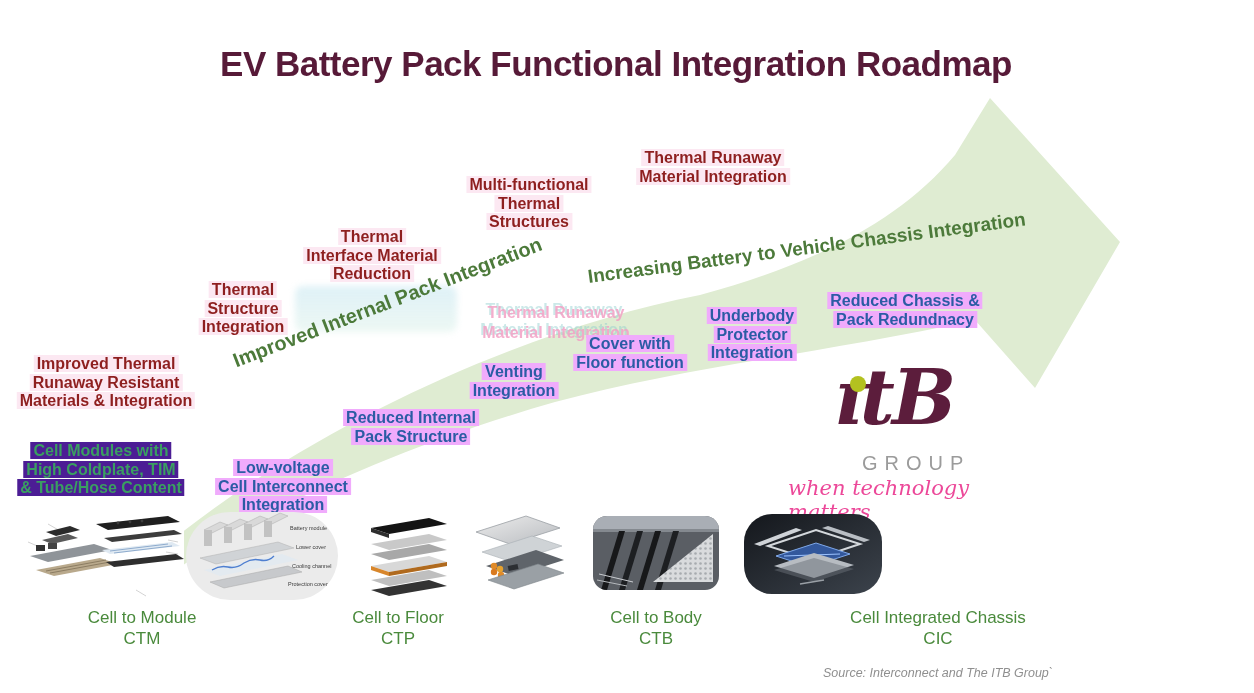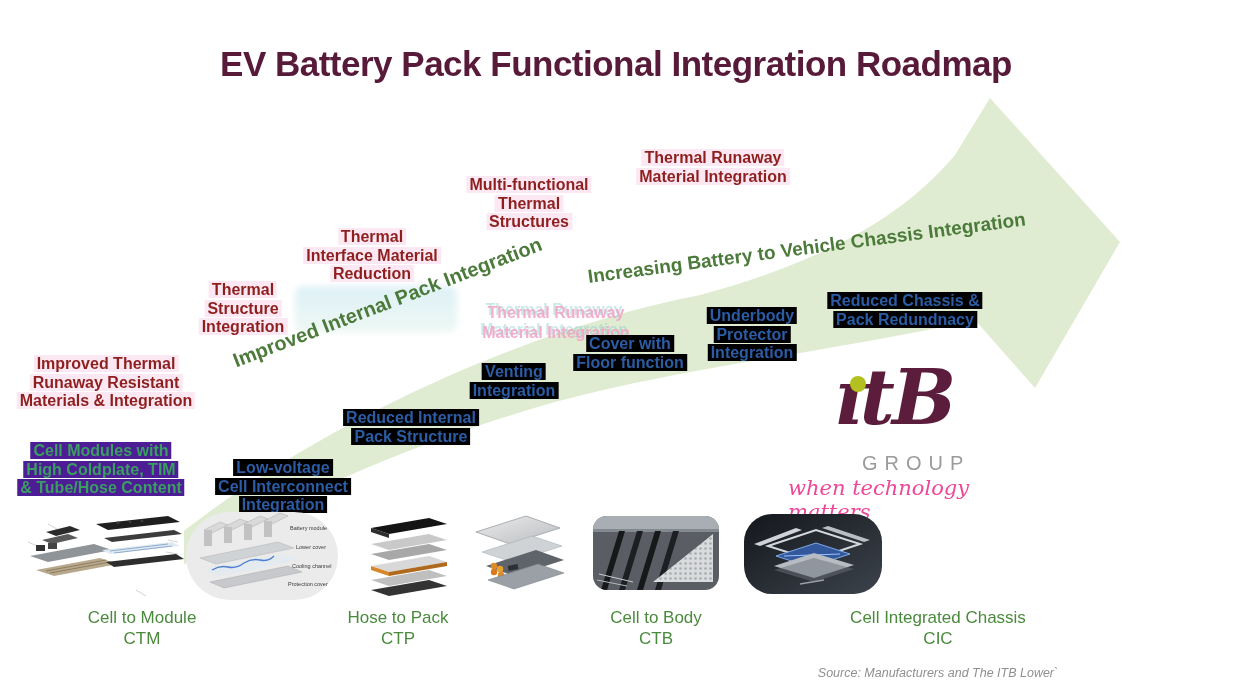--- a/index.html
+++ b/index.html
@@ -41,21 +41,21 @@
     border-radius:8px; filter:blur(3px);
     background:linear-gradient(180deg, rgba(175,220,235,0.40), rgba(190,230,215,0.28));
   }
   
   .lbl {
     position:absolute; transform:translateX(-50%); text-align:center;
     font-weight:700; font-size:16px; line-height:1.16; white-space:pre-line;
   }
   .lbl .hl { padding:0 3px; box-decoration-break:clone; -webkit-box-decoration-break:clone; }
   .lbl.thermal  .hl { color:#8e1f1f; background:#fce8f2; }
-  .lbl.structure .hl { color:#2b5ca4; background:#000000; }
+  .lbl.structure .hl { color:#2b5ca4; background:#f0abfc; }
   .lbl.module   .hl { color:#3a9e61; background:#4c1d95; }
   #lbl-improved-thermal-runaway { left:106px; top:355px; }
   #lbl-thermal-structure        { left:243px; top:281px; }
   #lbl-thermal-interface        { left:372px; top:228px; }
   #lbl-multi-functional         { left:529px; top:176px; }
   #lbl-thermal-runaway-material { left:713px; top:149px; }
   #lbl-cell-modules             { left:101px; top:442px; }
   #lbl-low-voltage              { left:283px; top:459px; }
   #lbl-reduced-internal         { left:411px; top:409px; }
   #lbl-venting                  { left:514px; top:363px; }
@@ -300,23 +300,23 @@
     <polygon points="32,42 72,29 106,40 66,53" fill="#33589c" stroke="#7fa8e8" stroke-width="1"></polygon>
     <line x1="40" y1="42" x2="96" y2="40" stroke="#9cc3ff" stroke-width="1"></line>
     <polygon points="30,52 70,39 110,51 70,64" fill="#b7bcc2"></polygon>
     <polygon points="30,56 70,68 110,55 70,44" fill="#6a7077" opacity="0.5"></polygon>
     <line x1="56" y1="70" x2="80" y2="66" stroke="#9aa0a6" stroke-width="1.5"></line>
   </svg>
 
   <div id="stages-layer">
       <div class="stage" id="stage-ctm">Cell to Module
 CTM</div>
-      <div class="stage" id="stage-ctp">Hose to Pack
+      <div class="stage" id="stage-ctp">Cell to Floor
 CTP</div>
       <div class="stage" id="stage-ctb">Cell to Body
 CTB</div>
       <div class="stage" id="stage-cic">Cell Integrated Chassis
 CIC</div>
     </div>
 
-  <div class="source">Source:  Manufacturers  and The ITB Lower`</div>
+  <div class="source">Source:  Interconnect  and The ITB Group`</div>
 
 </div>
 
 </body></html>

